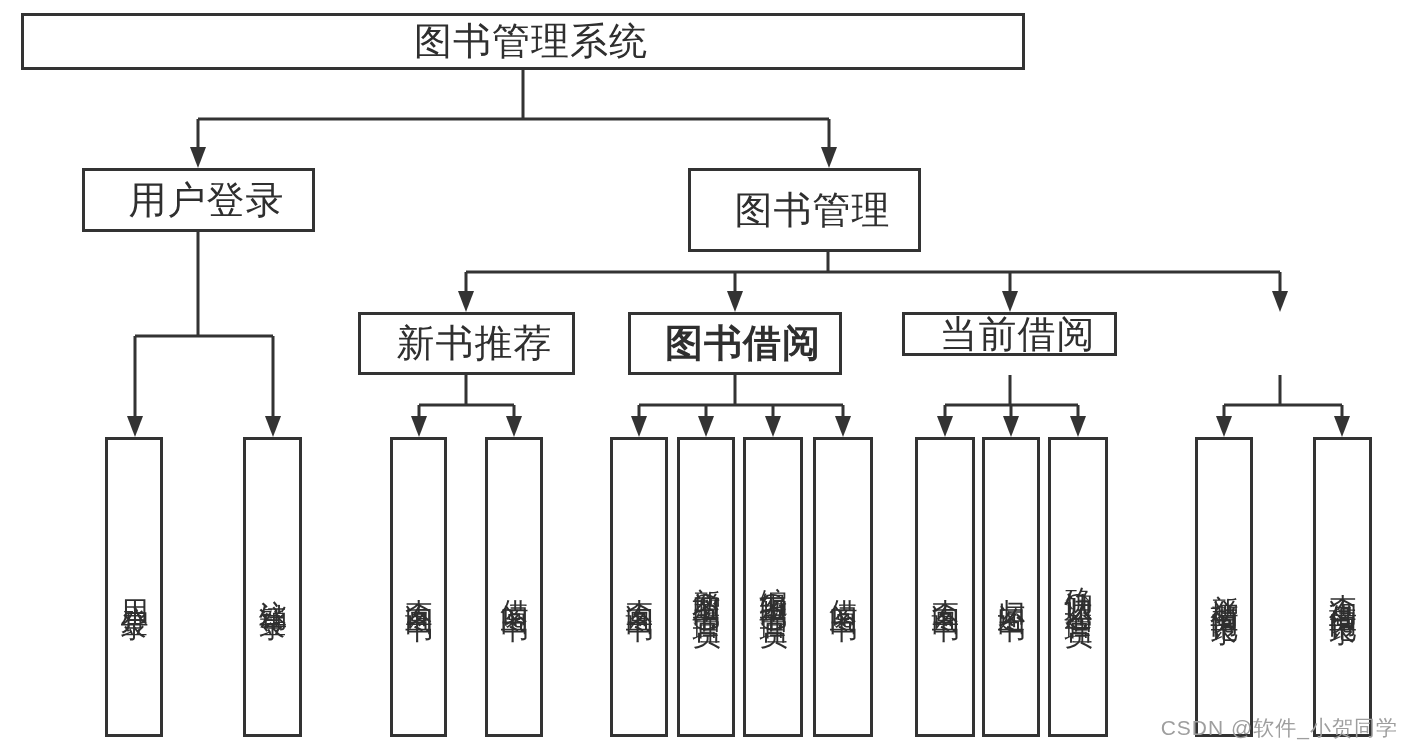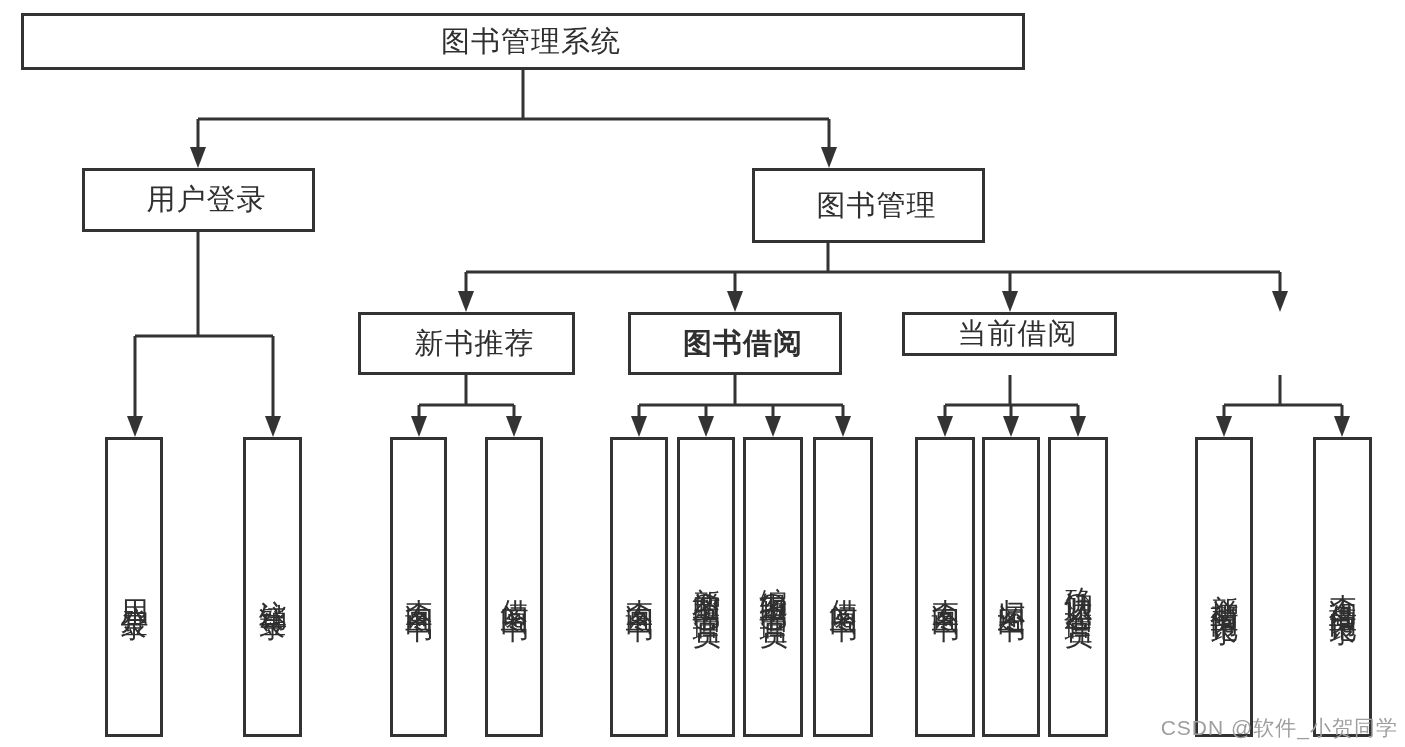--- a/index.html
+++ b/index.html
@@ -22,32 +22,32 @@
     box-sizing: border-box;
     border: 3px solid #333333;
     background: #ffffff;
     color: #2f2f2f;
     display: flex;
     align-items: center;
     justify-content: center;
     z-index: 1;
     text-align: center;
   }
-  .h { font-size: 29px; letter-spacing: 1px; padding-left: 16px; }
+  .h { font-size: 38px; letter-spacing: 1px; padding-left: 16px; }
   .v {
     writing-mode: vertical-rl;
     text-orientation: mixed;
     font-size: 28px;
     letter-spacing: 5px;
     line-height: 1;
   }
   
   #root-box        { left: 21px;   top: 13px;  width: 1004px; height: 57px; }
   #user-login      { left: 82px;   top: 168px; width: 233px;  height: 64px; }
-  #book-mgmt       { left: 752px;  top: 168px; width: 233px;  height: 75px; }
+  #book-mgmt       { left: 688px;  top: 168px; width: 233px;  height: 84px; }
   #new-book-rec    { left: 358px;  top: 312px; width: 217px;  height: 63px; text-align: center; }
   #book-borrow     { left: 628px;  top: 312px; width: 214px;  height: 63px; font-weight: bold; }
   #current-borrow  { left: 902px;  top: 312px; width: 215px;  height: 44px; }
   #borrow-records  { left: 1172px; top: 312px; width: 216px;  height: 63px; }
   
   .leaf { top: 437px; height: 300px; }
   #leaf-login      { left: 105px;  width: 58px; }
   #leaf-logout     { left: 243px;  width: 59px; }
   #leaf-rec-query  { left: 390px;  width: 57px; }
   #leaf-rec-borrow { left: 485px;  width: 58px; }

